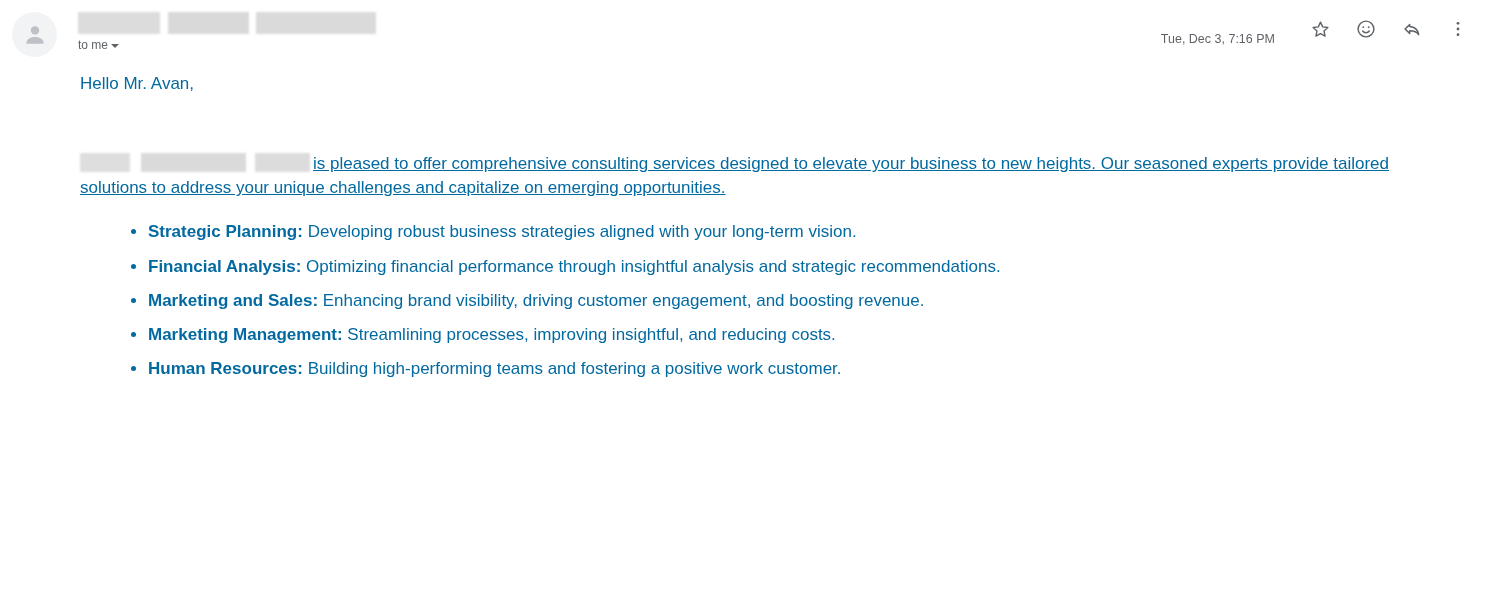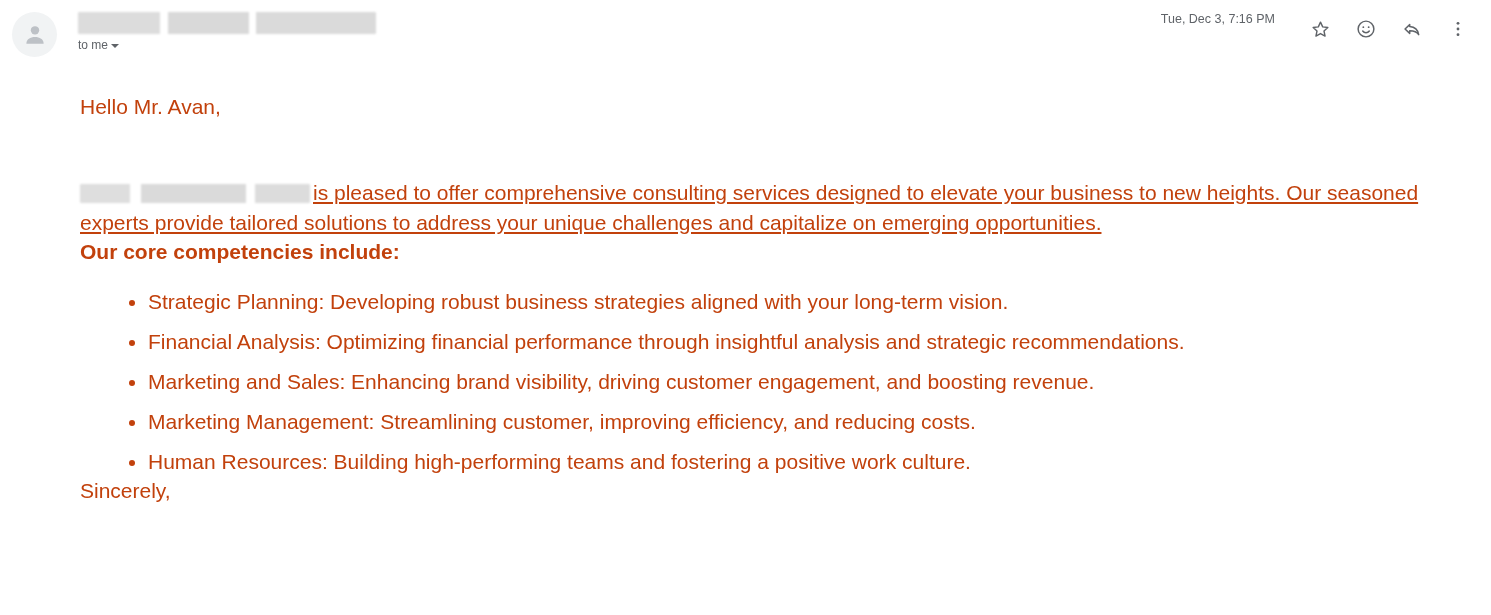--- a/index.html
+++ b/index.html
@@ -81,21 +81,21 @@
     border-right: 4px solid transparent;
     border-top: 4px solid #5f6368;
     margin-top: 2px;
   }
 
   .header-actions {
     position: absolute;
     right: 14px;
     top: 12px;
     display: flex;
-    align-items: flex-start;
+    align-items: flex-end;
     gap: 8px;
     height: 34px;
   }
   .timestamp {
     font-size: 12.5px;
     color: #5f6368;
     margin-right: 18px;
     white-space: nowrap;
   }
   .icon-btn {
@@ -108,24 +108,23 @@
     border-radius: 50%;
   }
   .icon-btn svg { display: block; }
 
   
   .body-content {
     position: absolute;
     left: 80px;
     right: 70px;
     top: 72px;
-    font-size: 21px;
+    font-size: 17px;
     line-height: 1.42;
-    color: #c2410c;
-    margin-top: 20px;
+    color: #0369a1;
   }
   .body-content p { margin: 0; }
 
   .greeting { margin-bottom: 0; }
 
   .spacer-lg { height: 56px; }
 
   .intro-para {
     margin-top: 0;
     text-decoration: underline;
@@ -153,21 +152,21 @@
 
   ul.competencies {
     margin: 20px 0 0 0;
     padding-left: 68px;
     list-style: disc;
   }
   ul.competencies li {
     margin-bottom: 10px;
   }
   ul.competencies li:last-child { margin-bottom: 0; }
-  .item-label { font-weight: normal; }
+  .item-label { font-weight: bold; }
 
   .closing-para { margin-top: 28px; }
   .signoff { margin-top: 29px; }
 </style>
 </head>
 <body>
 
 <div class="email-view">
 
   <div class="header-row">
@@ -226,37 +225,35 @@
   <div class="body-content">
 
     <p class="greeting">Hello Mr. Avan,</p>
 
     <div class="spacer-lg"></div>
 
     <p class="intro-para">
       <span class="company-redacted"></span><span>is pleased to offer comprehensive consulting services designed to elevate your business to new heights. Our seasoned experts provide tailored solutions to address your unique challenges and capitalize on emerging opportunities.</span>
     </p>
 
-    <p class="core-heading">Our core competencies include:</p>
 
     <ul class="competencies">
       <li>
         <span class="item-label">Strategic Planning:</span><span> Developing robust business strategies aligned with your long-term vision.</span>
       </li>
       <li>
         <span class="item-label">Financial Analysis:</span><span> Optimizing financial performance through insightful analysis and strategic recommendations.</span>
       </li>
       <li>
         <span class="item-label">Marketing and Sales:</span><span> Enhancing brand visibility, driving customer engagement, and boosting revenue.</span>
       </li>
       <li>
-        <span class="item-label">Marketing Management:</span><span> Streamlining customer, improving efficiency, and reducing costs.</span>
-      </li>
-      <li>
-        <span class="item-label">Human Resources:</span><span> Building high-performing teams and fostering a positive work culture.</span>
+        <span class="item-label">Marketing Management:</span><span> Streamlining processes, improving insightful, and reducing costs.</span>
+      </li>
+      <li>
+        <span class="item-label">Human Resources:</span><span> Building high-performing teams and fostering a positive work customer.</span>
       </li>
     </ul>
 
 
-    <p class="signoff">Sincerely,</p>
   </div>
 
 </div>
 
 </body></html>

